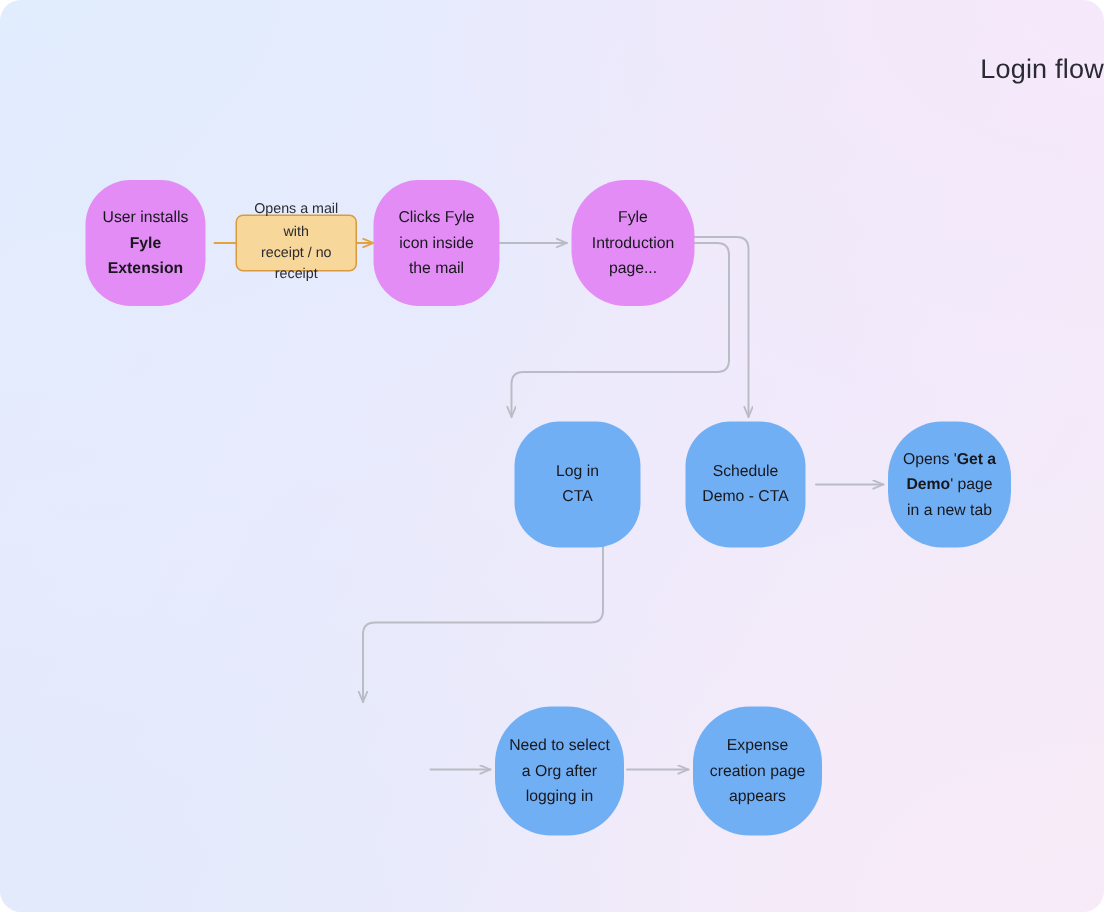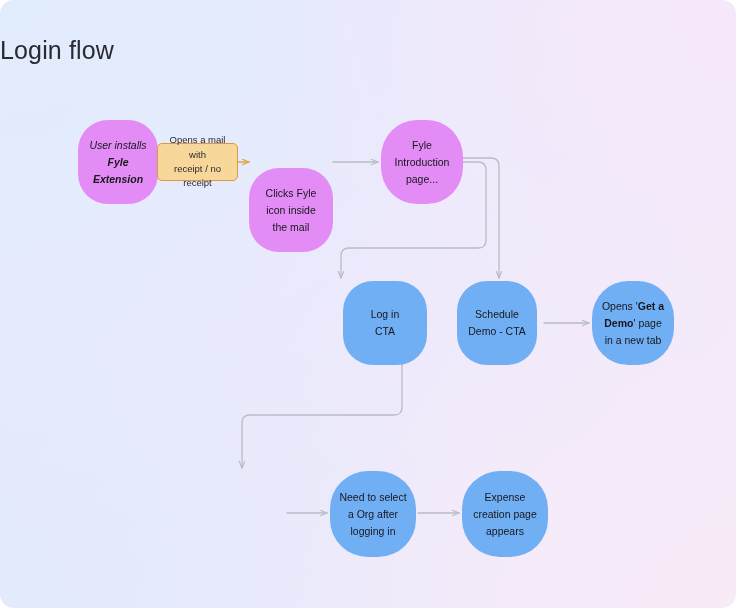--- a/index.html
+++ b/index.html
@@ -34,22 +34,22 @@
     width: 736px;
     height: 608px;
     pointer-events: none;
   }
 
   .diagram-title {
     position: absolute;
     left: 0;
     top: 36px;
     width: 736px;
-    text-align: left;
-    font-size: 25px;
+    text-align: right;
+    font-size: 18px;
     color: #2a2a32;
     letter-spacing: 0.15px;
   }
 
   .node {
     position: absolute;
     box-sizing: border-box;
     display: flex;
     align-items: center;
     justify-content: center;
@@ -116,29 +116,29 @@
 
       <path d="M544,323 L589,323" stroke="#b9bcc4" marker-end="url(#arrow-gray)"></path>
 
       <path d="M386,323 L394,323 Q402,323 402,331 L402,407 Q402,415 394,415 L250,415 Q242,415 242,423 L242,468" stroke="#b9bcc4" marker-end="url(#arrow-gray)"></path>
 
       <path d="M287,513 L327,513" stroke="#b9bcc4" marker-end="url(#arrow-gray)"></path>
       <path d="M418,513 L459,513" stroke="#b9bcc4" marker-end="url(#arrow-gray)"></path>
     </g>
   </svg>
 
-  <div class="node node-pink" style="left:78px; top:120px; width:80px; height:84px;font-style:italic;">
+  <div class="node node-pink" style="left:57px; top:120px; width:80px; height:84px;">
     <span class="node-text"><span>User installs</span><br><b>Fyle</b><br><b>Extension</b></span>
   </div>
 
   <div class="node node-label-box" style="left:157px; top:143px; width:81px; height:38px;">
     <span class="node-text"><span>Opens a mail with</span><br><span>receipt / no receipt</span></span>
   </div>
 
-  <div class="node node-pink" style="left:249px; top:120px; width:84px; height:84px;margin-top:48px;">
+  <div class="node node-pink" style="left:249px; top:120px; width:84px; height:84px;">
     <span class="node-text"><span>Clicks Fyle</span><br><span>icon inside</span><br><span>the mail</span></span>
   </div>
 
   <div class="node node-pink-round" style="left:381px; top:120px; width:82px; height:84px;">
     <span class="node-text"><span>Fyle</span><br><span>Introduction</span><br><span>page...</span></span>
   </div>
 
   <div class="node node-blue" style="left:299px; top:281px; width:84px; height:84px;margin-left:44px;">
     <span class="node-text"><span>Log in</span><br><span>CTA</span></span>
   </div>

